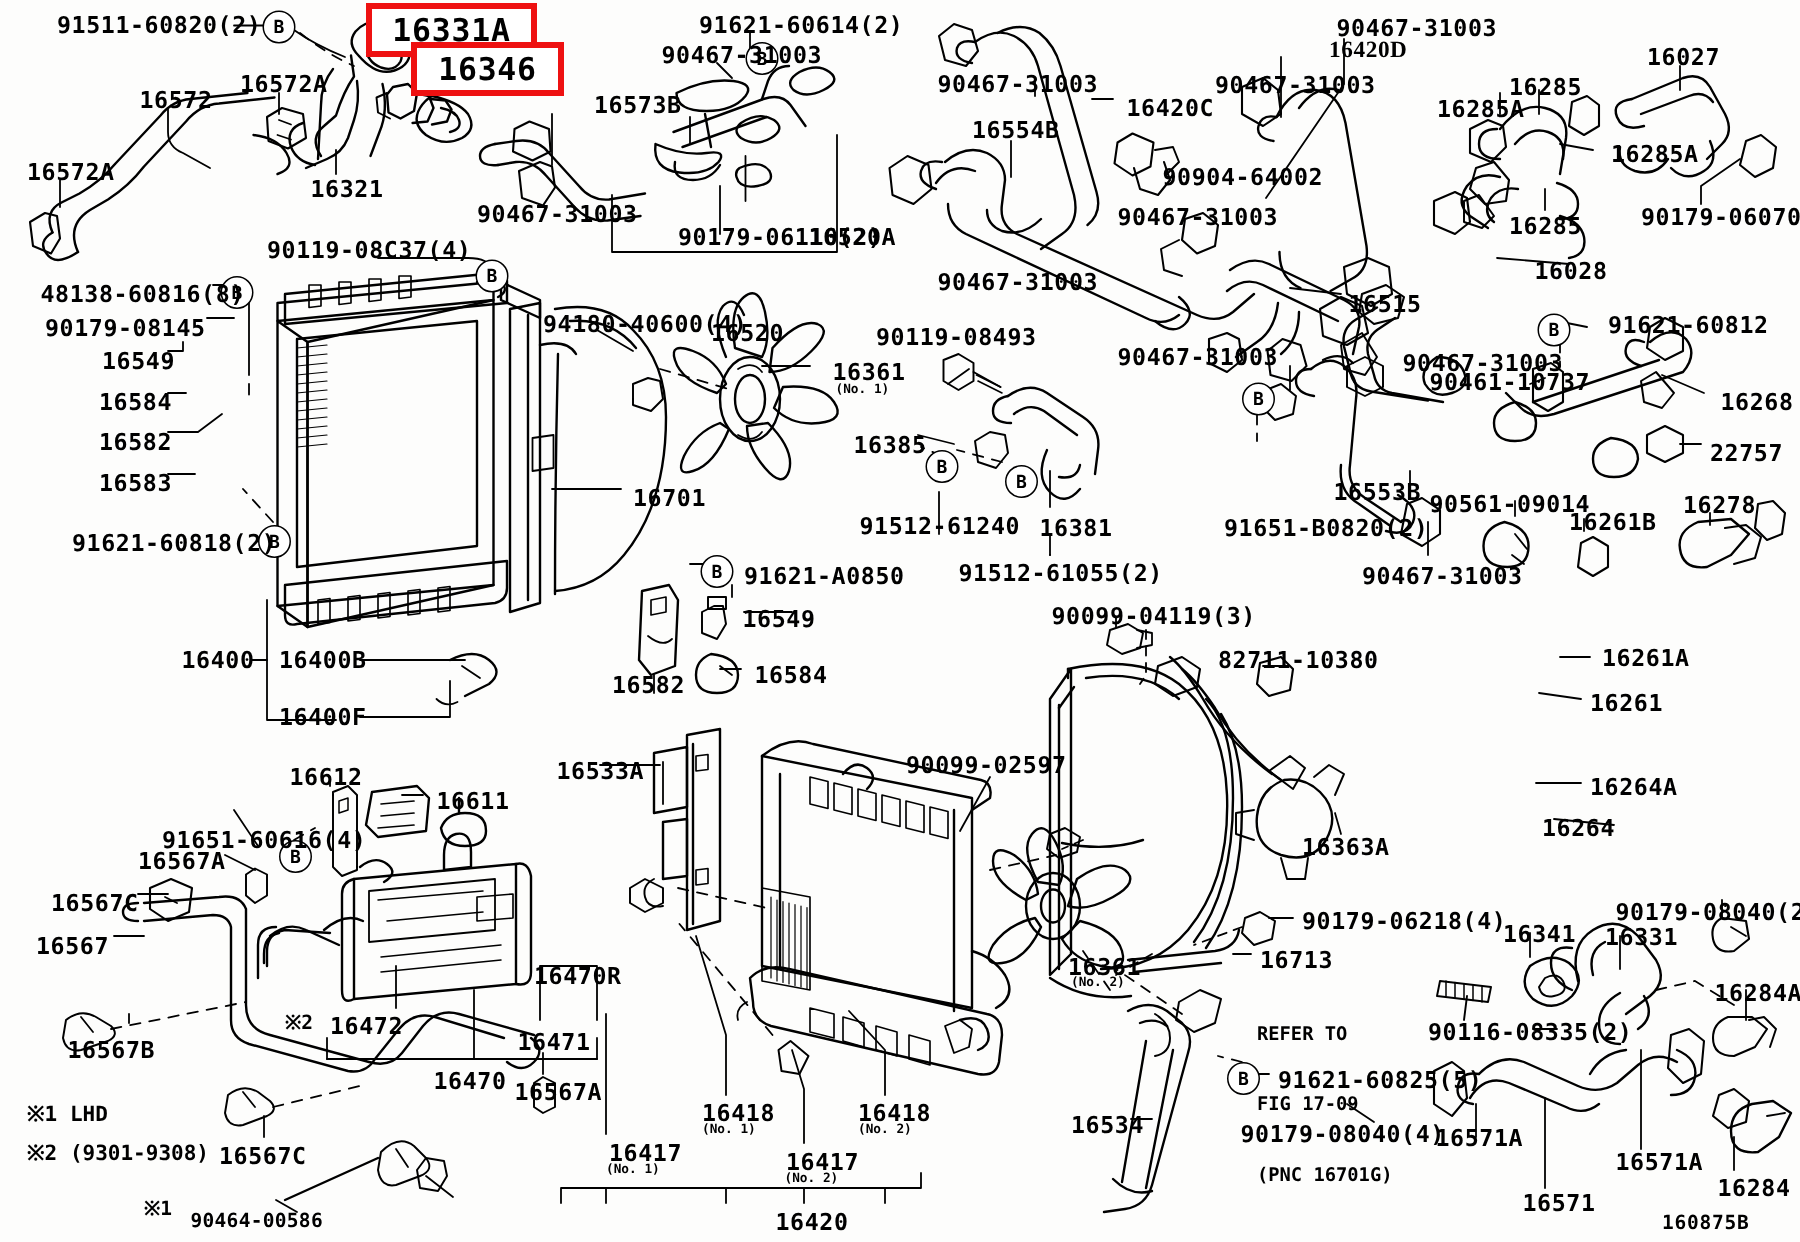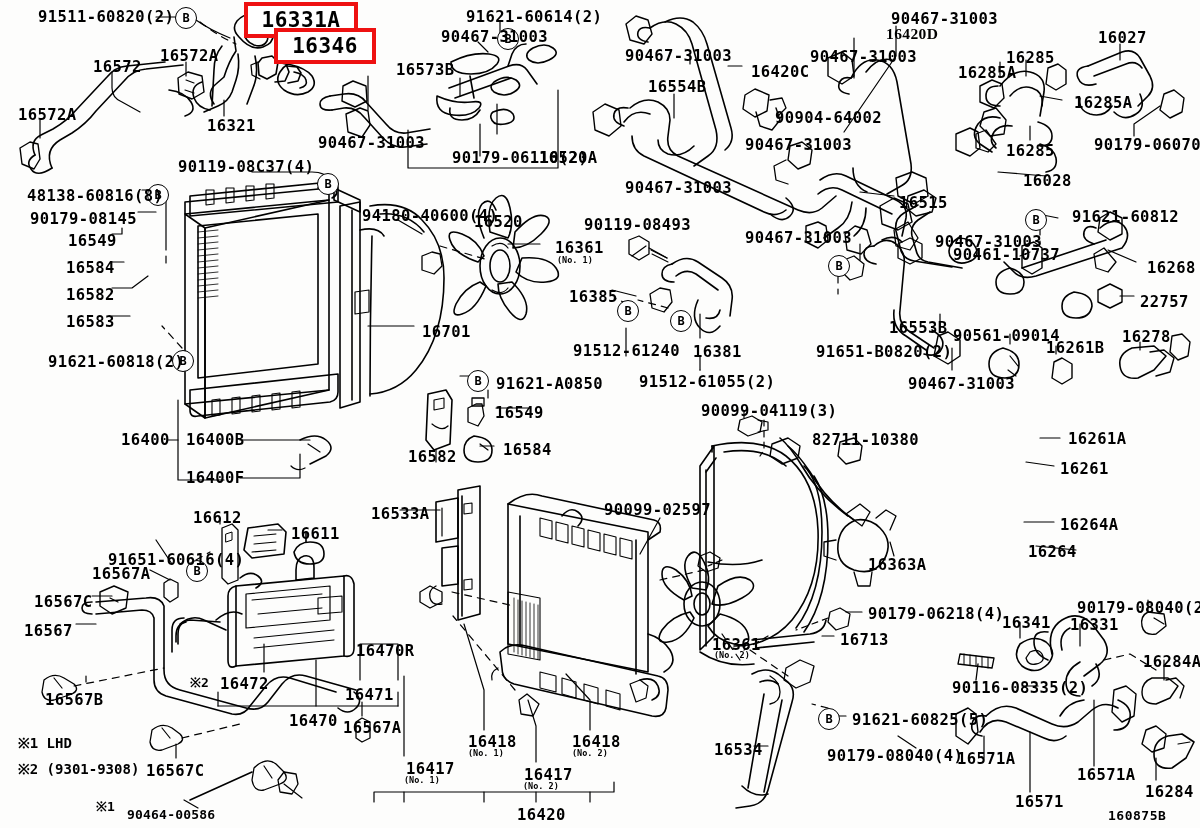--- a/index.html
+++ b/index.html
@@ -753,16 +753,21 @@
     <span>※2</span>
     <span>(9301-9308)</span>
   </div>
   <div class="note" style="left:96px;top:800px;font-size:13px;">
     <span>※1</span>
   </div>
   <div class="note" style="left:190px;top:676px;font-size:13px;">
     <span>※2</span>
   </div>
 
+  <div class="reftxt" style="left:838px;top:650px;">
+    <div>REFER TO</div>
+    <div>FIG 17-09</div>
+    <div>(PNC 16701G)</div>
+  </div>
 
   <div class="diagid" style="left:1108px;top:808px;">160875B</div>
 
 </div>
 
 </body></html>

